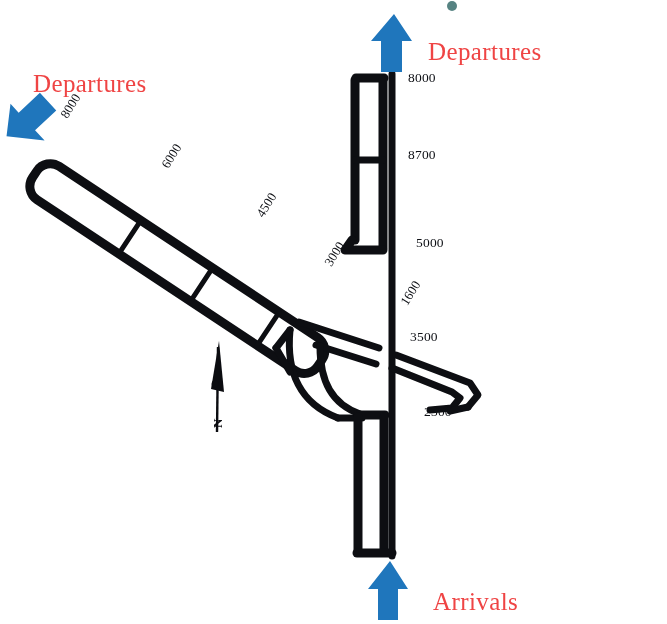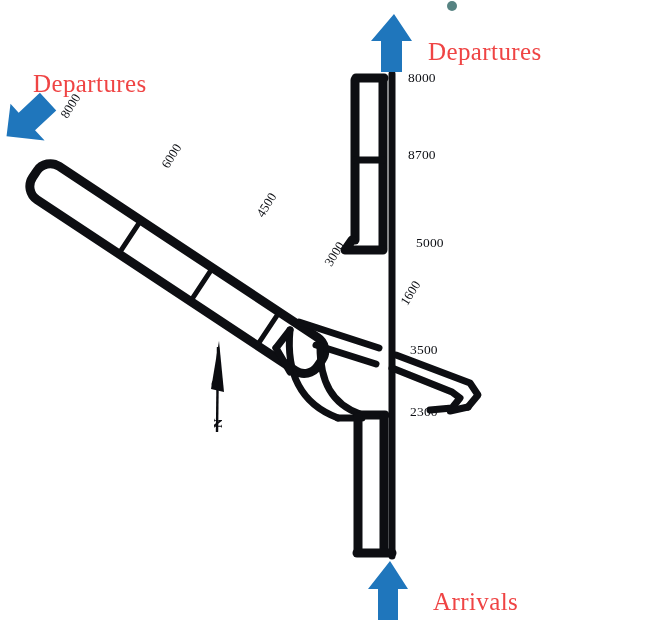--- a/index.html
+++ b/index.html
@@ -149,19 +149,19 @@
   <div class="lbl dim-rot" style="left:321px; top:261px; transform:rotate(-58deg); transform-origin:left top;">3000</div>
 
   <div class="lbl dim" style="left:408px; top:70px;">8000</div>
 
   <div class="lbl dim" style="left:408px; top:147px;">8700</div>
 
   <div class="lbl dim" style="left:408px; top:235px;margin-left:8px;">5000</div>
 
   <div class="lbl dim-rot" style="left:397px; top:300px; transform:rotate(-58deg); transform-origin:left top;">1600</div>
 
-  <div class="lbl dim" style="left:410px; top:342px;">3500</div>
+  <div class="lbl dim" style="left:410px; top:329px;">3500</div>
 
-  <div class="lbl dim" style="left:410px; top:404px;">2300</div>
+  <div class="lbl dim" style="left:424px; top:404px;">2300</div>
 
   <div class="lbl northlabel" style="left:210px; top:428px; transform:rotate(-90deg); transform-origin:left top;">N</div>
 
 </div>
 
 </body></html>

